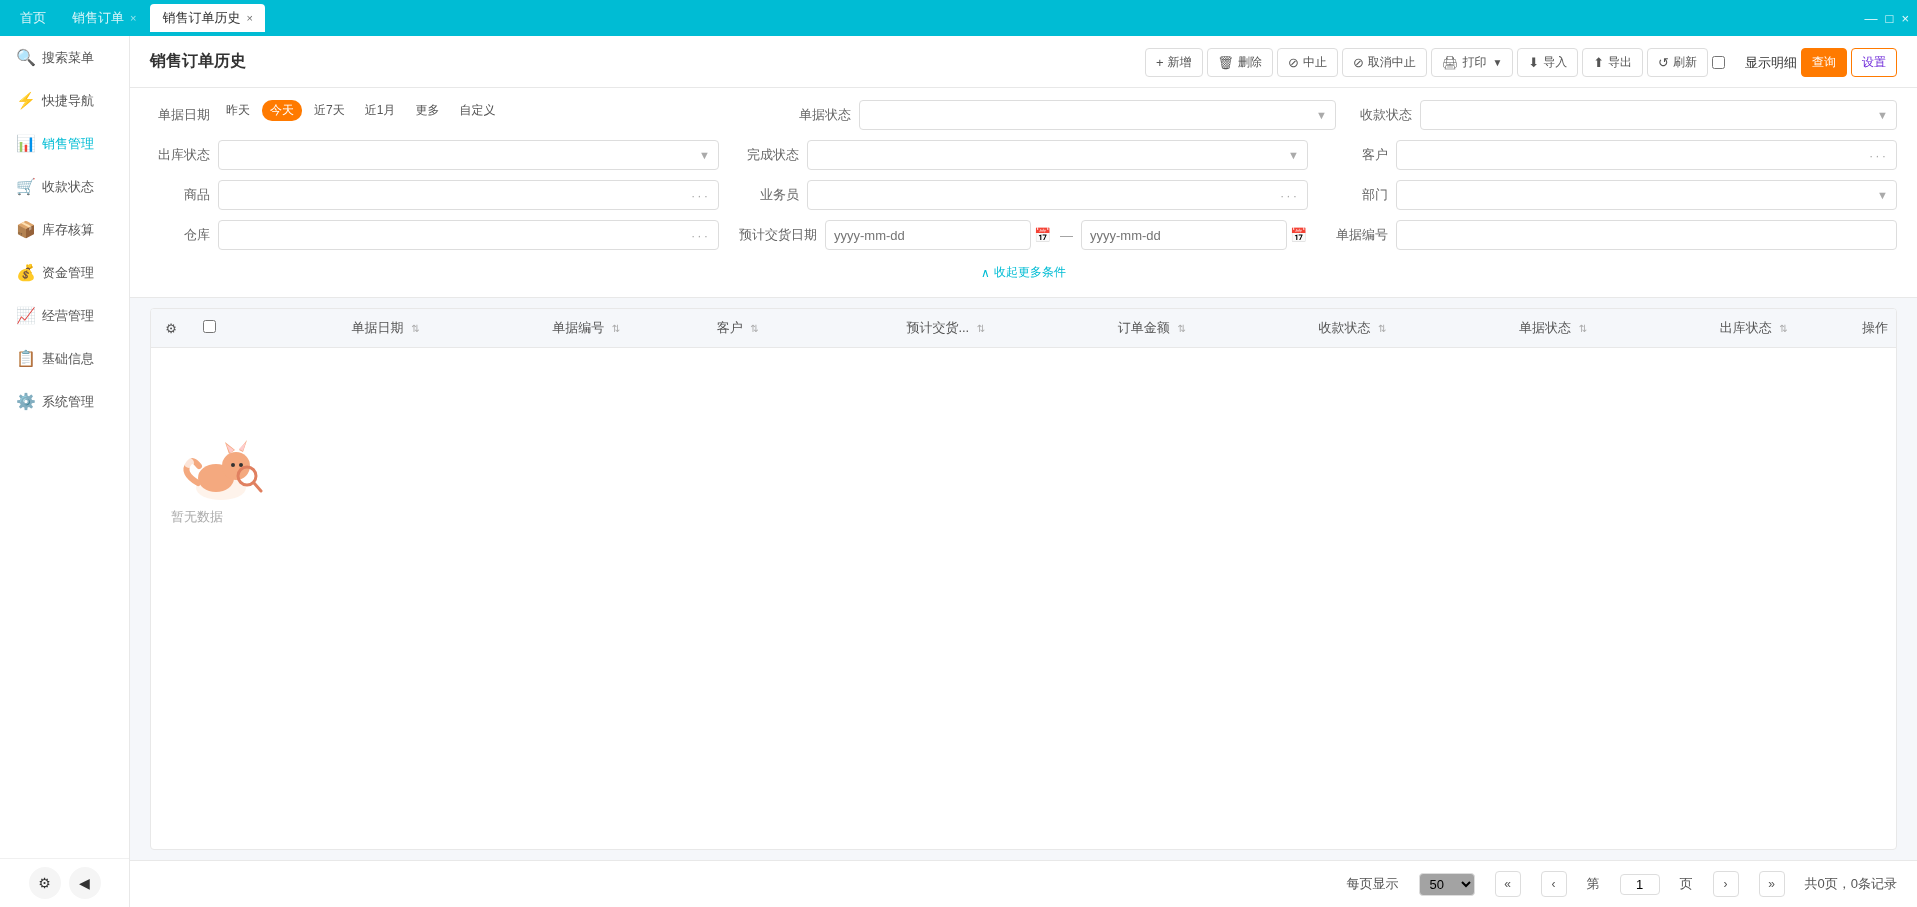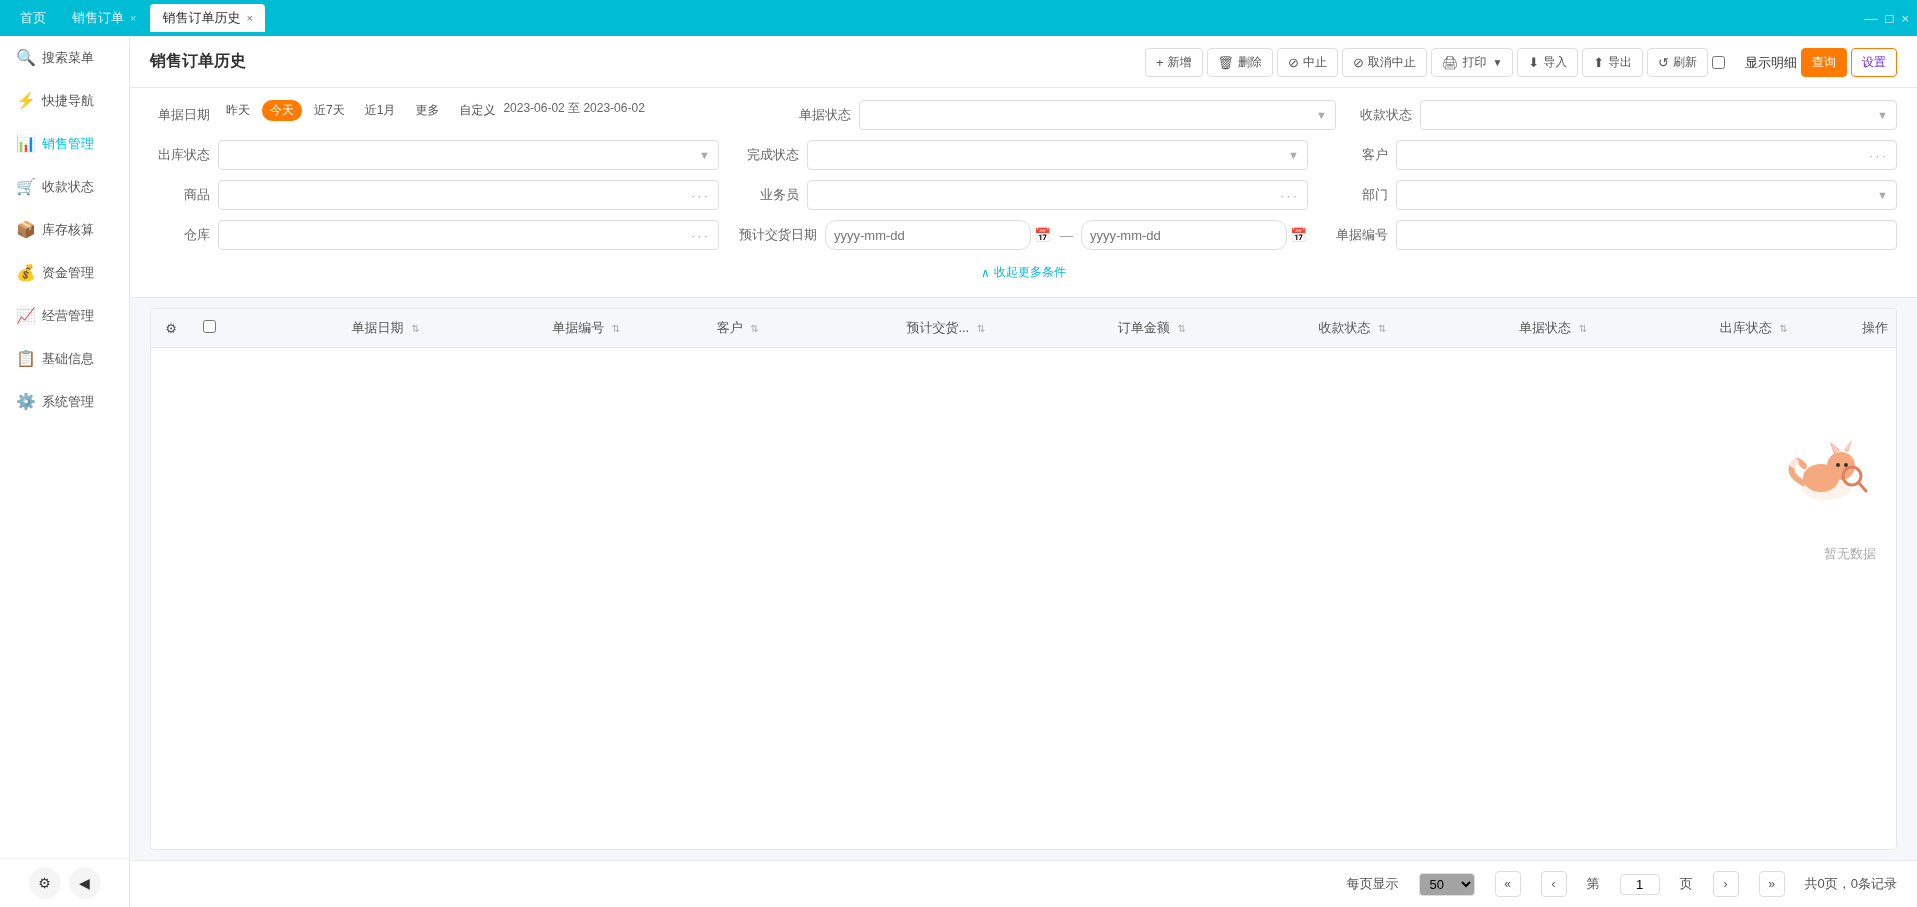--- a/index.html
+++ b/index.html
@@ -264,26 +264,25 @@
       border-bottom: 1px solid #e8e8e8;
     }
     th .sort-icon { color: #aaa; font-size: 10px; margin-left: 4px; }
     .th-settings { width: 40px; text-align: center; }
     .th-checkbox { width: 36px; text-align: center; }
 
     
     .empty-state {
       display: flex;
       flex-direction: column;
-      align-items: flex-end;
+      align-items: flex-start;
       justify-content: center;
       padding: 80px 20px;
       color: #aaa;
       font-size: 13px;
-      gap: 37px;
     }
 
     
     .pagination-bar {
       background: #fff;
       border-top: 1px solid #e8e8e8;
       padding: 10px 20px;
       display: flex;
       align-items: center;
       justify-content: flex-end;
@@ -332,21 +331,21 @@
 
     .date-input-group {
       display: flex;
       align-items: center;
       gap: 4px;
       flex: 1;
     }
     .date-input {
       flex: 1;
       border: 1px solid #ddd;
-      border-radius: 11px;
+      border-radius: 4px;
       padding: 4px 8px;
       font-size: 13px;
       color: #bbb;
       min-height: 30px;
       background: #fff;
       cursor: pointer;
     }
     .cal-icon { color: #ccc; font-size: 14px; cursor: pointer; }
     .dash { color: #999; padding: 0 4px; }
   </style>
@@ -476,21 +475,20 @@
         <div class="date-filter-label">单据日期</div>
         <div class="date-filter-content">
           <div class="date-tabs">
             <span class="date-tab">昨天</span>
             <span class="date-tab active">今天</span>
             <span class="date-tab">近7天</span>
             <span class="date-tab">近1月</span>
             <span class="date-tab">更多</span>
             <span class="date-tab">自定义</span>
           </div>
-          <div class="date-range-text">2023-06-02 至 2023-06-02</div>
         </div>
 
         <div style="display:flex;flex:2;gap:16px;margin-left:20px;">
           <div class="filter-item">
             <div class="filter-label">单据状态</div>
             <div class="filter-control">
               <span class="chevron">▼</span>
             </div>
           </div>
           <div class="filter-item">

